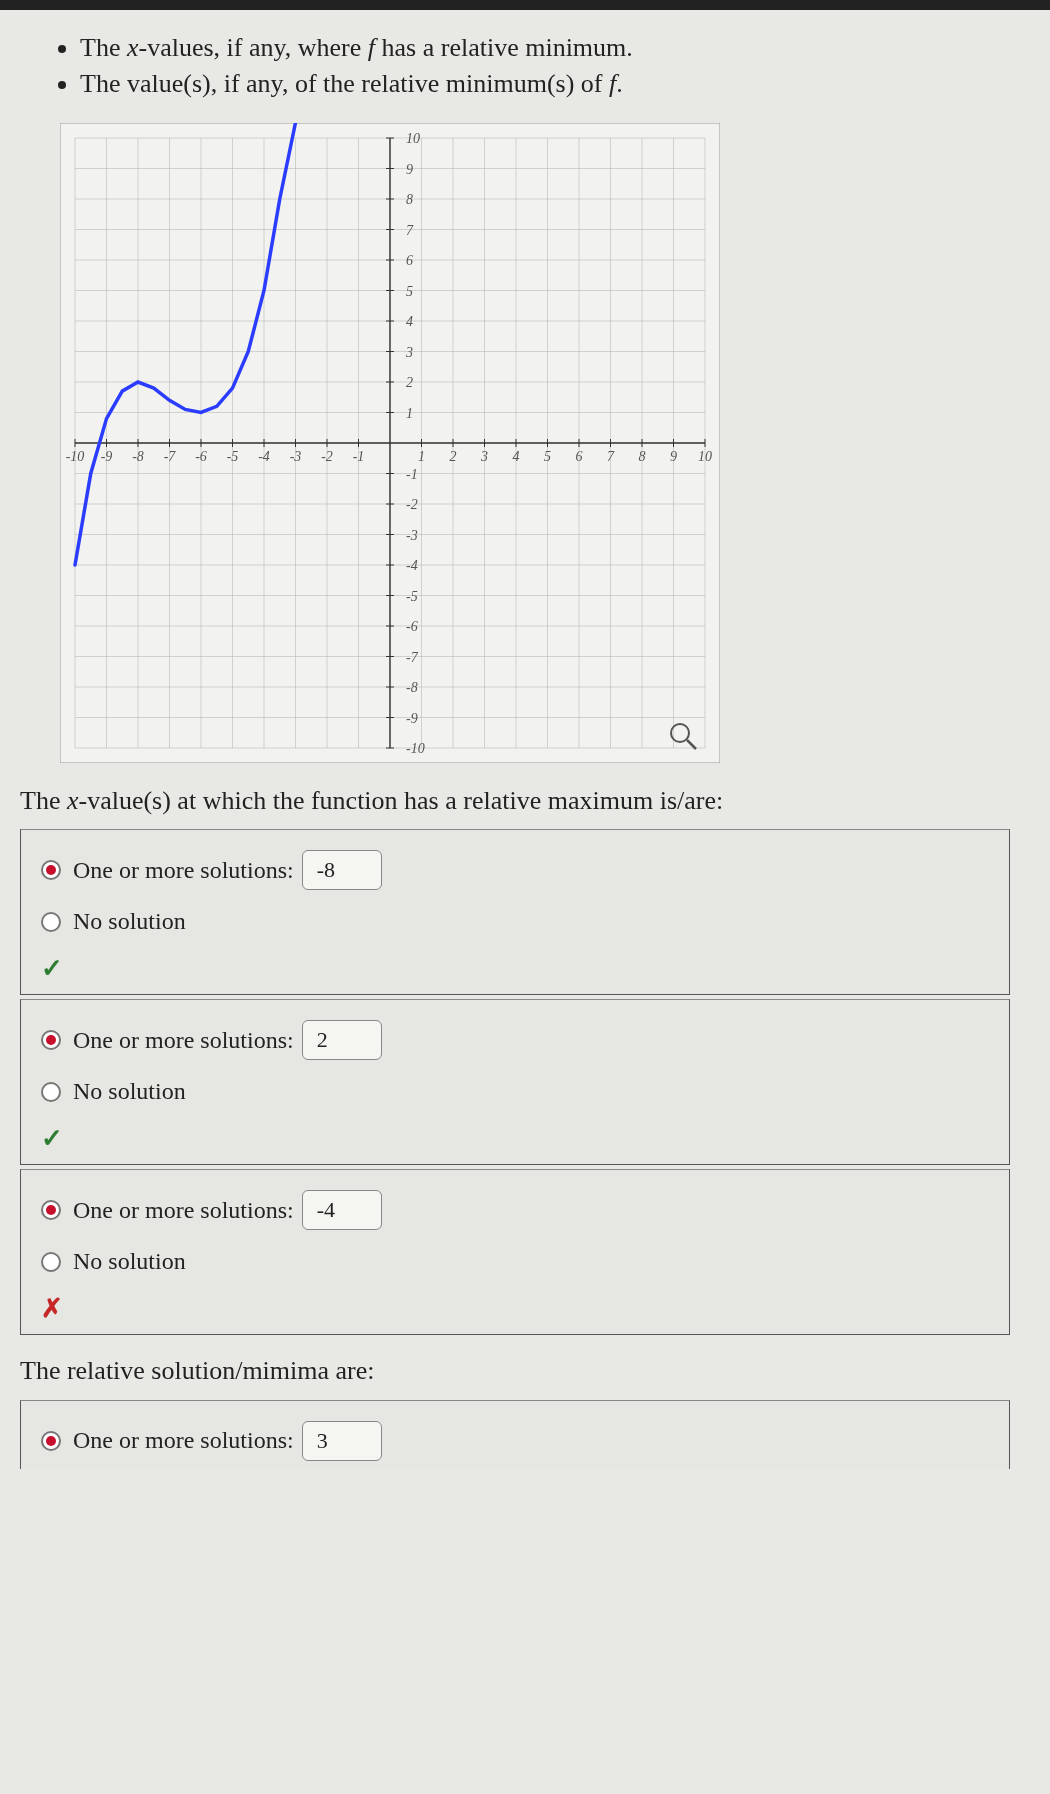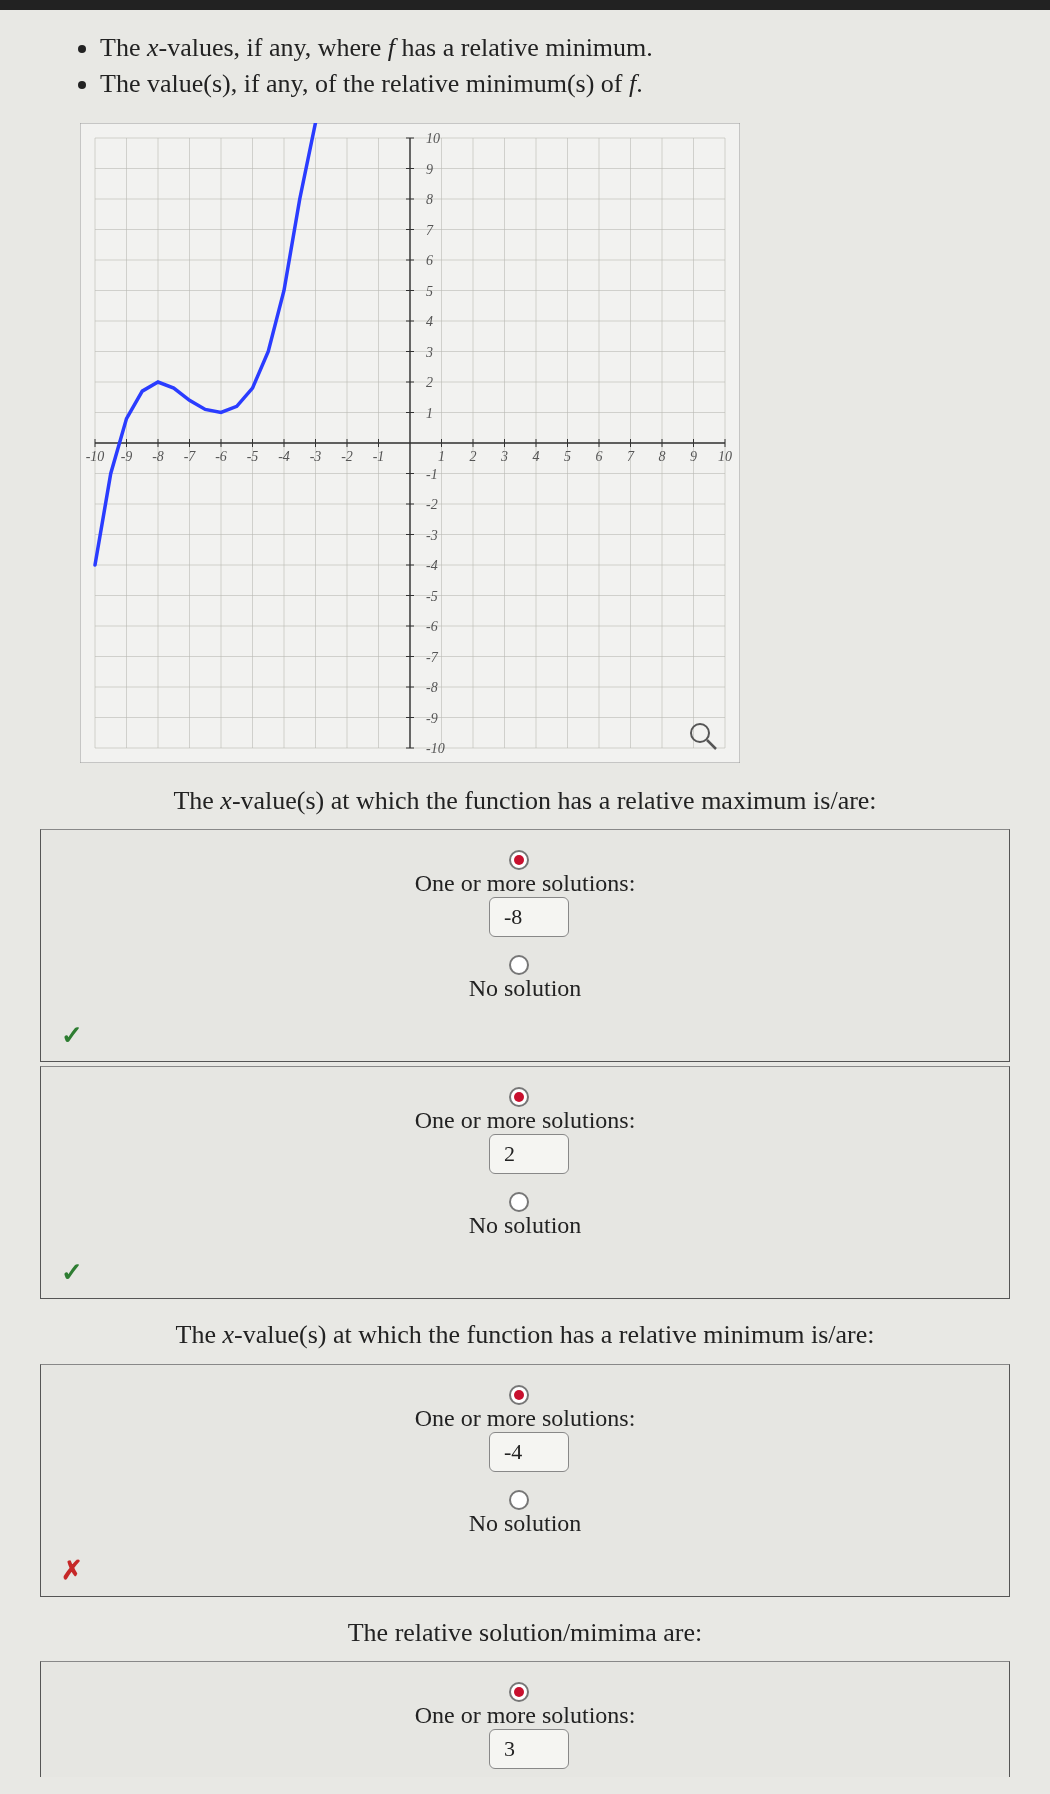--- a/index.html
+++ b/index.html
@@ -11,21 +11,21 @@
     padding: 10px 0;
   }
   .page {
     width: 1050px;
     min-height: 1794px;
     background: #e8e8e4;
     padding: 0;
     position: relative;
   }
   .content {
-    padding: 20px 40px 10px 40px;
+    padding: 20px 40px 10px 20px;
   }
   ul.bullets {
     list-style: disc;
     margin-left: 60px;
     margin-bottom: 20px;
   }
   ul.bullets li {
     font-size: 26px;
     color: #222;
     line-height: 1.4;
@@ -40,36 +40,34 @@
   }
   .chart {
     background: #f2f2f0;
     display: block;
   }
   .prompt {
     font-size: 26px;
     color: #222;
     line-height: 1.4;
     margin: 18px 0 10px 0;
-    text-align: center;
   }
   .answer-box {
     border: 1px solid #555;
     border-top: 1px solid #888;
     padding: 20px 20px 10px 20px;
     margin: 4px 0 2px 0;
     background: #e6e6e2;
   }
   .radio-row {
     display: flex;
     align-items: center;
     margin-bottom: 18px;
     font-size: 24px;
     color: #222;
-    flex-direction: column;
   }
   .radio-row .radio {
     width: 20px;
     height: 20px;
     border-radius: 50%;
     border: 2px solid #777;
     margin-right: 12px;
     display: inline-flex;
     align-items: center;
     justify-content: center;
@@ -296,23 +294,20 @@
       </div>
       <div class="radio-row">
         <span class="radio"></span>
         <span class="label">No solution</span>
       </div>
       <div class="feedback">
         <span class="check">✓</span>
       </div>
     </div>
 
-    <div class="prompt">
-      The <span class="mathit">x</span>-value(s) at which the function has a relative minimum is/are:
-    </div>
     <div class="answer-box">
       <div class="radio-row">
         <span class="radio selected"></span>
         <span class="label">One or more solutions:</span>
         <span class="value-input">-4</span>
       </div>
       <div class="radio-row">
         <span class="radio"></span>
         <span class="label">No solution</span>
       </div>

